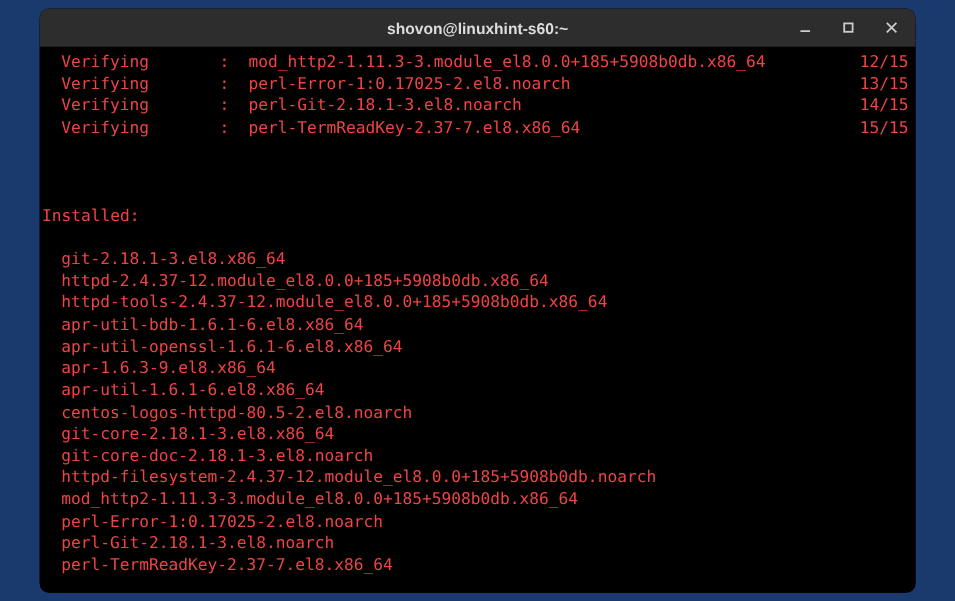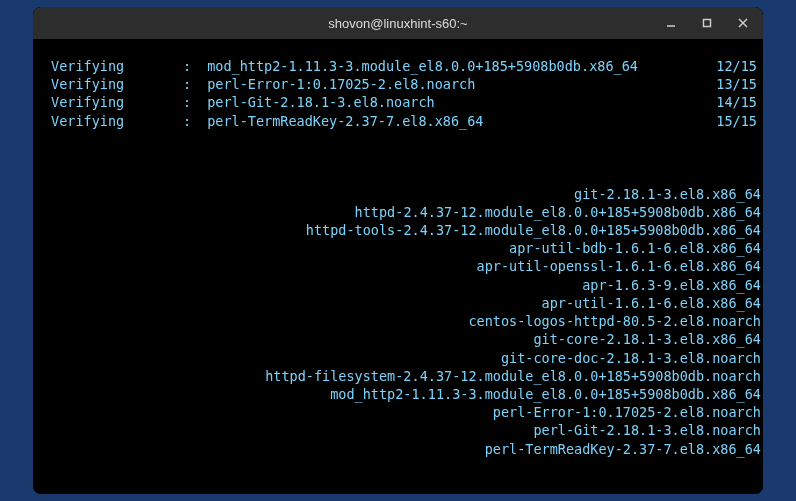--- a/index.html
+++ b/index.html
@@ -30,21 +30,21 @@
       background: #2d2d2d;
       display: flex;
       align-items: center;
       justify-content: center;
       position: relative;
       border-radius: 8px 8px 0 0;
     }
     .title {
       color: #ddd;
       font-size: 13px;
-      font-weight: normal;
+      font-weight: bold;
       font-family: sans-serif;
     }
     .window-controls {
       position: absolute;
       right: 8px;
       display: flex;
       gap: 12px;
       align-items: center;
     }
     .ctrl-btn {
@@ -53,25 +53,25 @@
       display: flex;
       align-items: center;
       justify-content: center;
       color: #ccc;
       cursor: pointer;
       font-size: 12px;
     }
     .terminal-body {
       flex: 1;
       background: #000;
-      color: #7dd3fc;
+      color: #ef4444;
       font-family: 'DejaVu Sans Mono', 'Liberation Mono', monospace;
       font-size: 13.5px;
       line-height: 1.35;
-      padding: 18px 2px;
+      padding: 4px 2px;
       white-space: pre;
       overflow: hidden;
     }
     .verify-line {
       display: flex;
     }
     .verify-label {
       padding-left: 16px;
       width: 148px;
     }
@@ -80,21 +80,20 @@
     }
     .verify-pkg {
       flex: 1;
     }
     .verify-count {
       padding-right: 4px;
       margin-left: 32px;
     }
     .indent {
       padding-left: 16px;
-      text-align: right;
     }
   </style>
 </head>
 <body>
 
 <div class="terminal-window">
   <div class="titlebar">
     <span class="title">shovon@linuxhint-s60:~</span>
     <div class="window-controls">
       <div class="ctrl-btn">
@@ -110,17 +109,18 @@
       <div class="ctrl-btn">
         <svg width="10" height="10" viewBox="0 0 10 10">
             <line x1="1" y1="1" x2="9" y2="9" stroke="#ccc" stroke-width="1.5"></line>
             <line x1="9" y1="1" x2="1" y2="9" stroke="#ccc" stroke-width="1.5"></line>
           </svg>
       </div>
     </div>
   </div>
   <div class="terminal-body"><div id="verify-container"><div class="verify-line"><span class="verify-label">Verifying</span><span class="verify-colon">:</span><span class="verify-pkg"> mod_http2-1.11.3-3.module_el8.0.0+185+5908b0db.x86_64</span><span class="verify-count">12/15</span></div><div class="verify-line"><span class="verify-label">Verifying</span><span class="verify-colon">:</span><span class="verify-pkg"> perl-Error-1:0.17025-2.el8.noarch</span><span class="verify-count">13/15</span></div><div class="verify-line"><span class="verify-label">Verifying</span><span class="verify-colon">:</span><span class="verify-pkg"> perl-Git-2.18.1-3.el8.noarch</span><span class="verify-count">14/15</span></div><div class="verify-line"><span class="verify-label">Verifying</span><span class="verify-colon">:</span><span class="verify-pkg"> perl-TermReadKey-2.37-7.el8.x86_64</span><span class="verify-count">15/15</span></div></div>
 <div> </div>
+<div>Installed:</div>
 <div id="installed-container"><div class="indent">git-2.18.1-3.el8.x86_64</div><div class="indent">httpd-2.4.37-12.module_el8.0.0+185+5908b0db.x86_64</div><div class="indent">httpd-tools-2.4.37-12.module_el8.0.0+185+5908b0db.x86_64</div><div class="indent">apr-util-bdb-1.6.1-6.el8.x86_64</div><div class="indent">apr-util-openssl-1.6.1-6.el8.x86_64</div><div class="indent">apr-1.6.3-9.el8.x86_64</div><div class="indent">apr-util-1.6.1-6.el8.x86_64</div><div class="indent">centos-logos-httpd-80.5-2.el8.noarch</div><div class="indent">git-core-2.18.1-3.el8.x86_64</div><div class="indent">git-core-doc-2.18.1-3.el8.noarch</div><div class="indent">httpd-filesystem-2.4.37-12.module_el8.0.0+185+5908b0db.noarch</div><div class="indent">mod_http2-1.11.3-3.module_el8.0.0+185+5908b0db.x86_64</div><div class="indent">perl-Error-1:0.17025-2.el8.noarch</div><div class="indent">perl-Git-2.18.1-3.el8.noarch</div><div class="indent">perl-TermReadKey-2.37-7.el8.x86_64</div></div>
 
 
 </div>
 </div>
 
 </body></html>

